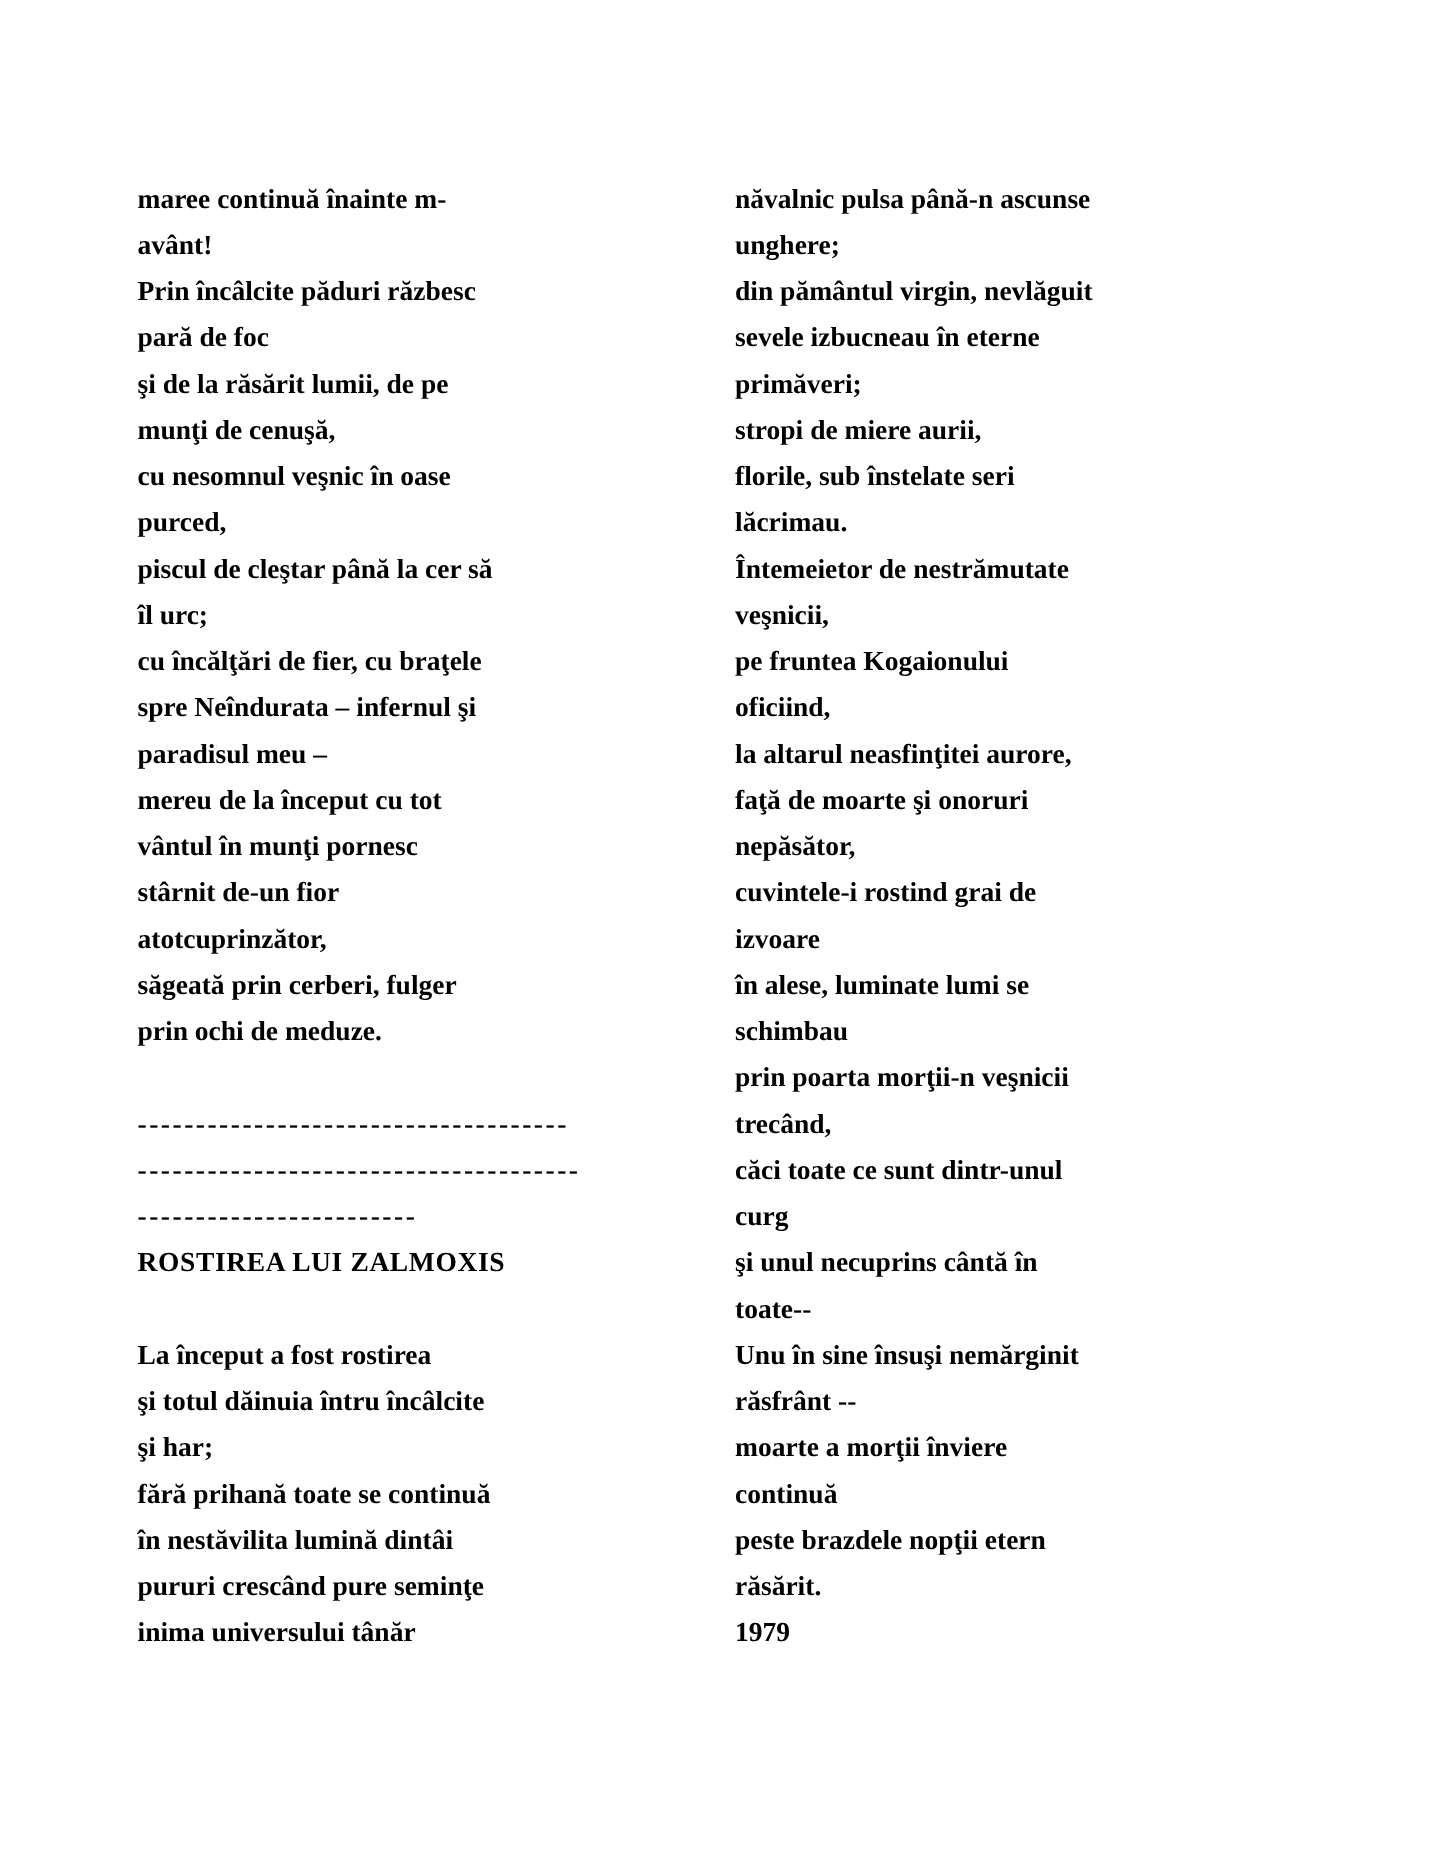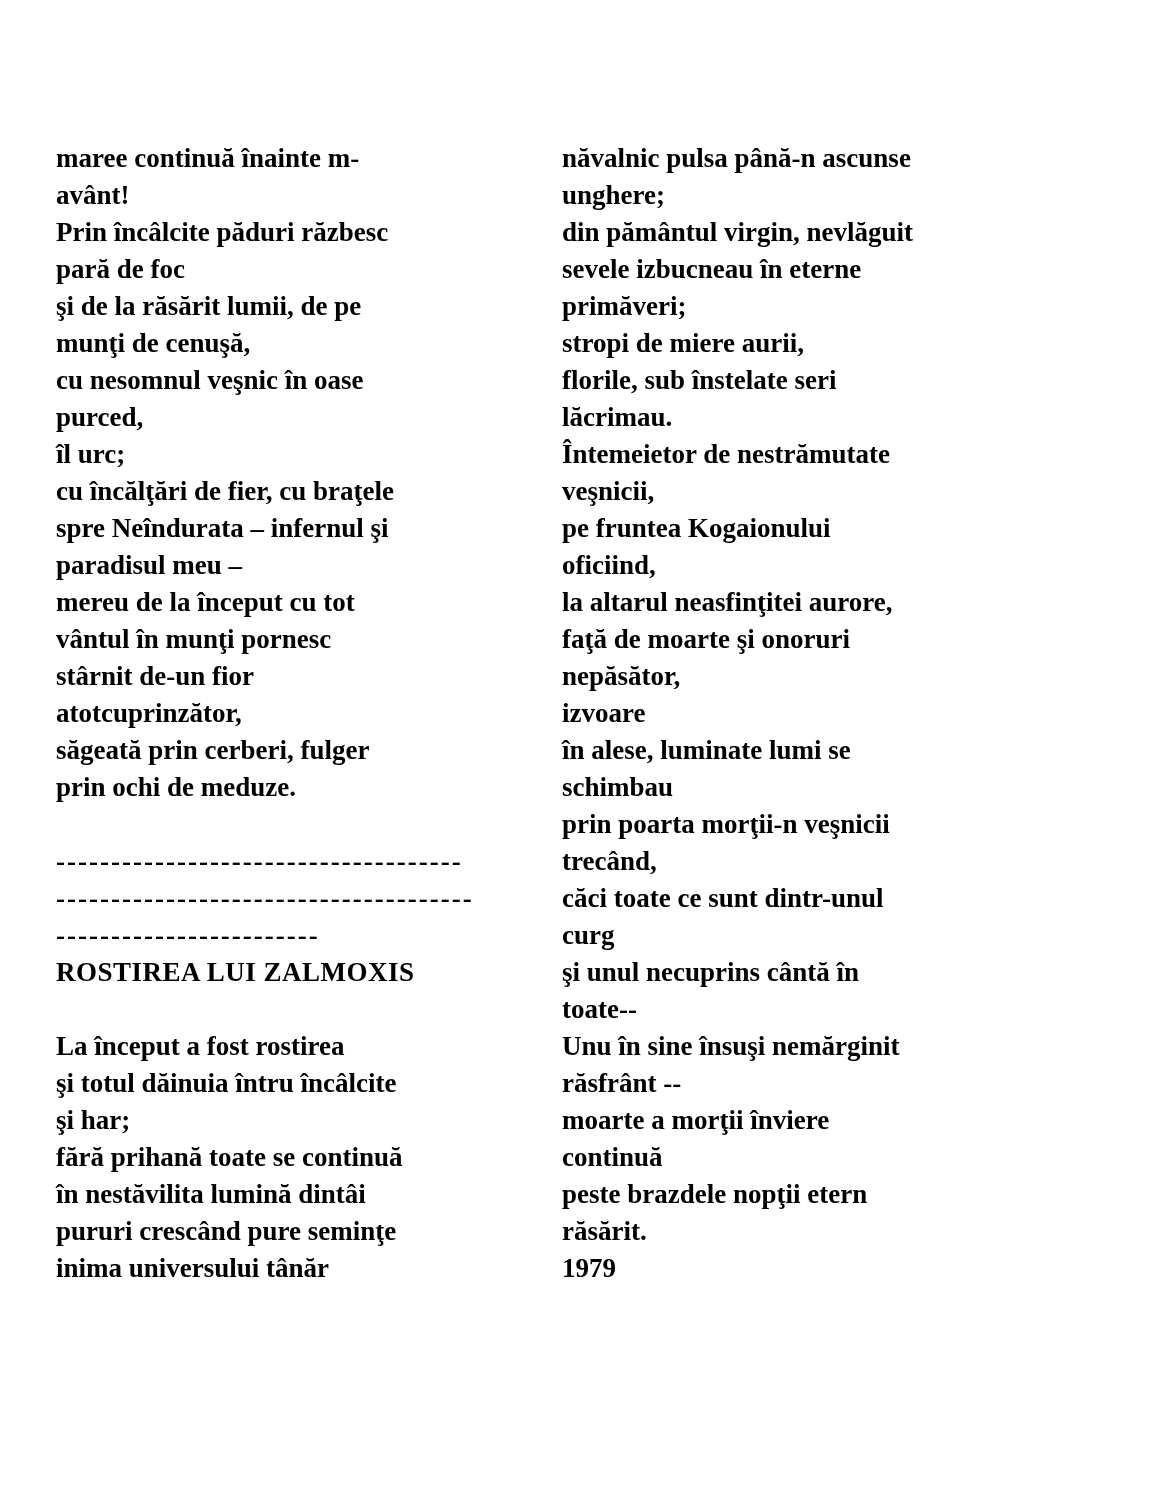--- a/index.html
+++ b/index.html
@@ -9,33 +9,33 @@
   }
   body {
     width: 1156px;
     height: 1496px;
     overflow: hidden;
   }
   .page {
     box-sizing: border-box;
     width: 1156px;
     height: 1300px;
-    padding: 140px 0 0 56px;
+    padding: 140px 0 0 110px;
     display: flex;
     color: #000000;
     font-family: "Liberation Serif", "DejaVu Serif", serif;
     font-weight: bold;
-    font-size: 27px;
+    font-size: 22px;
     line-height: 37px;
   }
   .col {
     flex: 0 0 auto;
   }
   .col-left  { width: 478px; }
-  .col-right { width: 461px; margin-left: 28px; }
+  .col-right { width: 461px; }
   .line {
     height: 37px;
     white-space: nowrap;
   }
   .separator {
     letter-spacing: 2px;
   }
   .heading {
     letter-spacing: 0.5px;
   }
@@ -46,20 +46,21 @@
 <div class="page">
   <div class="col col-left" id="col-left">
       <div class="line verse">maree continuă înainte m-</div>
       <div class="line verse">avânt!</div>
       <div class="line verse">Prin încâlcite păduri răzbesc</div>
       <div class="line verse">pară de foc</div>
       <div class="line verse">şi de la răsărit lumii, de pe</div>
       <div class="line verse">munţi de cenuşă,</div>
       <div class="line verse">cu nesomnul veşnic în oase</div>
       <div class="line verse">purced,</div>
+      <div class="line verse">piscul de cleştar până la cer să</div>
       <div class="line verse">îl urc;</div>
       <div class="line verse">cu încălţări de fier, cu braţele</div>
       <div class="line verse">spre Neîndurata – infernul şi</div>
       <div class="line verse">paradisul meu –</div>
       <div class="line verse">mereu de la început cu tot</div>
       <div class="line verse">vântul în munţi pornesc</div>
       <div class="line verse">stârnit de-un fior</div>
       <div class="line verse">atotcuprinzător,</div>
       <div class="line verse">săgeată prin cerberi, fulger</div>
       <div class="line verse">prin ochi de meduze.</div>
@@ -86,20 +87,21 @@
       <div class="line verse">stropi de miere aurii,</div>
       <div class="line verse">florile, sub înstelate seri</div>
       <div class="line verse">lăcrimau.</div>
       <div class="line verse">Întemeietor de nestrămutate</div>
       <div class="line verse">veşnicii,</div>
       <div class="line verse">pe fruntea Kogaionului</div>
       <div class="line verse">oficiind,</div>
       <div class="line verse">la altarul neasfinţitei aurore,</div>
       <div class="line verse">faţă de moarte şi onoruri</div>
       <div class="line verse">nepăsător,</div>
+      <div class="line verse">cuvintele-i rostind grai de</div>
       <div class="line verse">izvoare</div>
       <div class="line verse">în alese, luminate lumi se</div>
       <div class="line verse">schimbau</div>
       <div class="line verse">prin poarta morţii-n veşnicii</div>
       <div class="line verse">trecând,</div>
       <div class="line verse">căci toate ce sunt dintr-unul</div>
       <div class="line verse">curg</div>
       <div class="line verse">şi unul necuprins cântă în</div>
       <div class="line verse">toate--</div>
       <div class="line verse">Unu în sine însuşi nemărginit</div>

